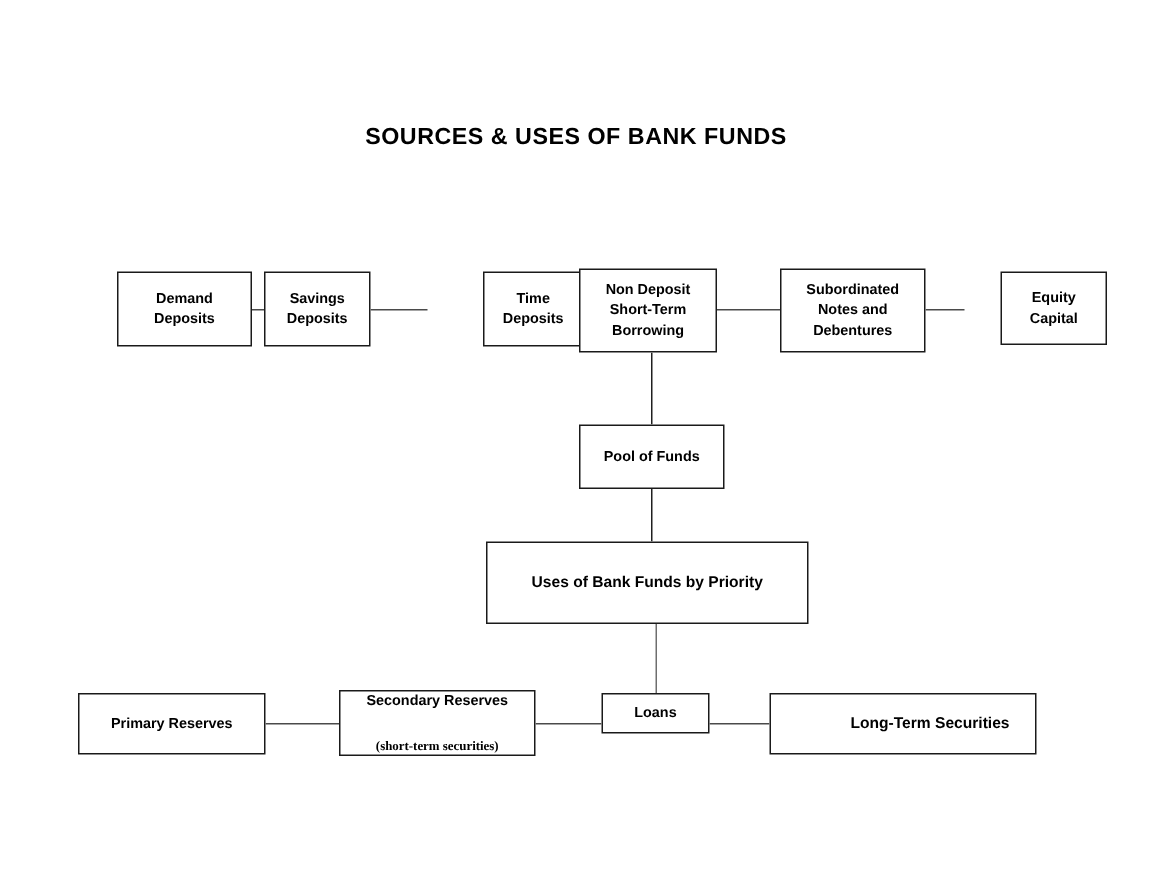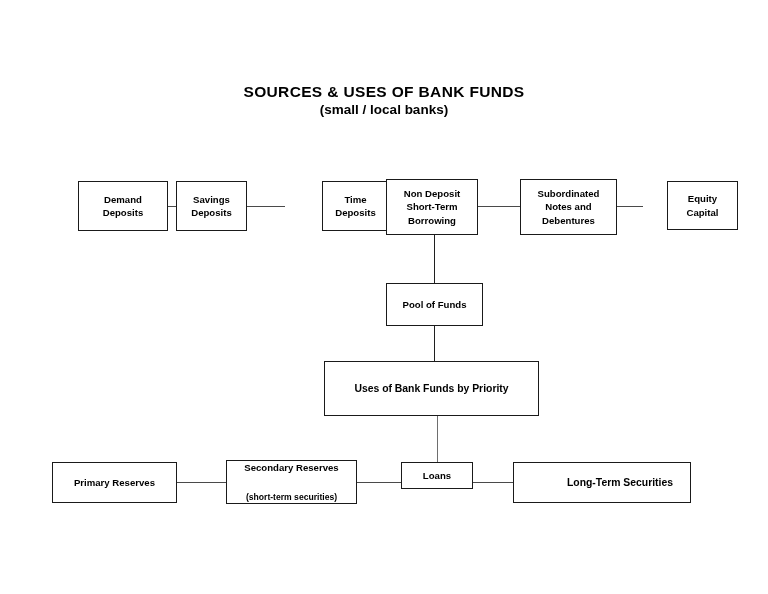--- a/index.html
+++ b/index.html
@@ -58,20 +58,21 @@
     font-weight: bold;
     line-height: 13.2px;
     white-space: pre-line;
     padding: 0 3px;
   }
   .node .sublabel {
     font-size: 8.6px;
     font-weight: bold;
     line-height: 12px;
     display: block;
+    font-family: Liberation Serif, serif;
   }
   .node.wide .label {
     font-size: 10.4px;
     line-height: 14px;
   }
 
   
   .conn-h {
     position: absolute;
     height: 0;
@@ -85,21 +86,20 @@
     z-index: 1;
   }
 </style>
 </head>
 <body>
 
 <div id="canvas">
 
   <div class="title-block">
     <div class="title-main">SOURCES &amp; USES OF BANK FUNDS</div>
-    <div class="title-sub">(small / local banks)</div>
   </div>
 
   <div class="conn-h" style="left:148px; top:206px; width:28px;"></div>
   <div class="conn-h" style="left:247px; top:206px; width:38px;"></div>
   <div class="conn-h" style="left:352px; top:206px; width:34px;"></div>
   <div class="conn-h" style="left:478px; top:206px; width:42px;"></div>
   <div class="conn-h" style="left:617px; top:206px; width:26px;"></div>
 
   <div class="node" style="left:78px; top:181px; width:90px; height:50px;">
     <span class="label">Demand

